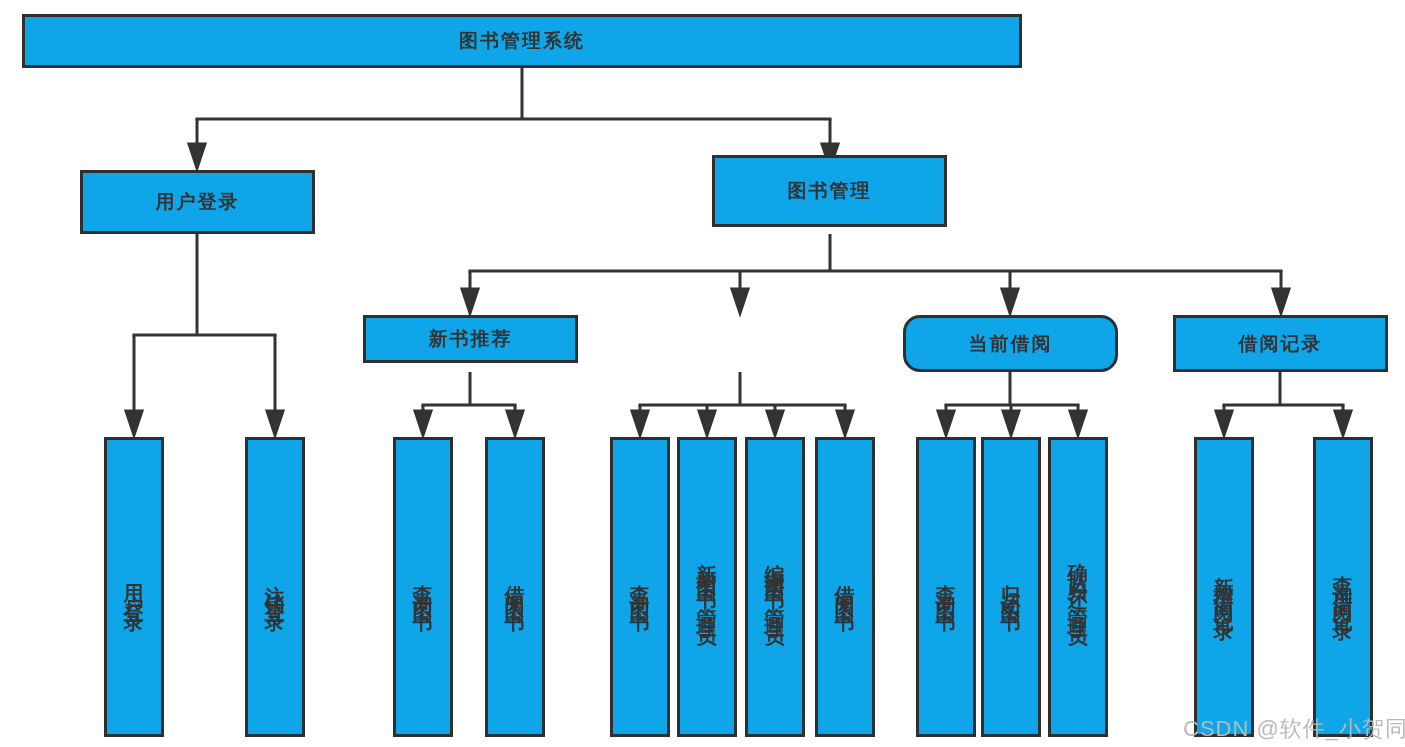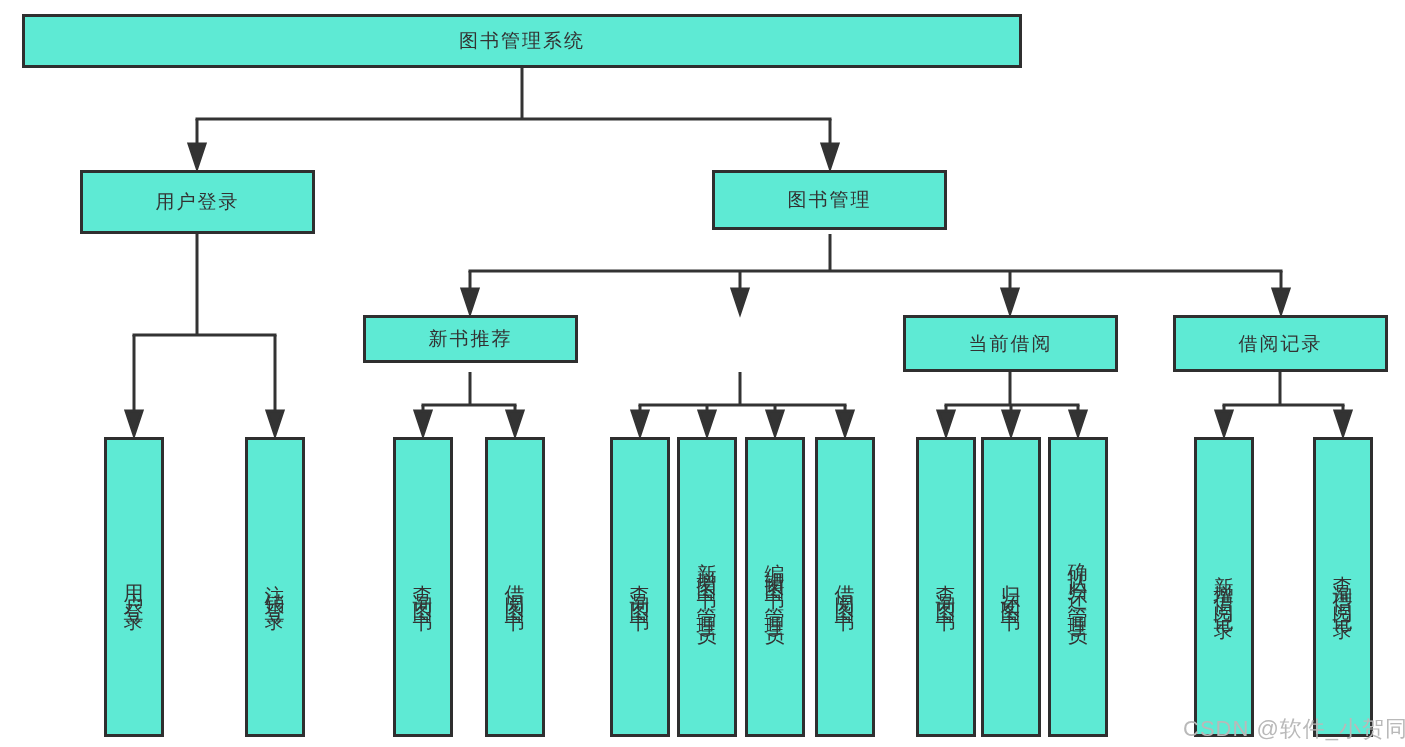--- a/index.html
+++ b/index.html
@@ -4,23 +4,23 @@
 <style>
   html,body{margin:0;padding:0;}
   body{
     width:1405px;height:747px;position:relative;background:#ffffff;
     font-family:"Liberation Sans","DejaVu Sans",sans-serif;
     overflow:hidden;
   }
   .stage{position:absolute;left:0;top:0;width:1405px;height:747px;}
   svg.connectors{position:absolute;left:0;top:0;z-index:1;}
   .node{
-    position:absolute;background:#5eead4;border:3px solid #2f2f2f;
+    position:absolute;background:#0ea5e9;border:3px solid #2f2f2f;
     display:flex;align-items:center;justify-content:center;
-    color:#333333;box-sizing:border-box;z-index:2;
+    color:#333333;box-sizing:border-box;z-index:2;font-weight:bold;
   }
   .node.h{font-size:19px;letter-spacing:2px;}
   .node.leaf{
     writing-mode:vertical-rl;text-orientation:mixed;
     font-size:20px;letter-spacing:9px;line-height:1;
     padding:6px 0;
   }
   .watermark{
     position:absolute;z-index:3;color:#b9b9b9;font-size:22px;
     letter-spacing:1px;white-space:nowrap;
@@ -91,24 +91,24 @@
       <line x1="1224" y1="405" x2="1224" y2="415"></line>
         <polygon points="1216,411 1232,411 1224,435"></polygon>
       <line x1="1343" y1="405" x2="1343" y2="415"></line>
         <polygon points="1335,411 1351,411 1343,435"></polygon>
     </g>
   </svg>
 
   <div class="node h" style="left:22px;top:14px;width:1000px;height:54px;">图书管理系统</div>
 
   <div class="node h" style="left:80px;top:170px;width:235px;height:64px;">用户登录</div>
-  <div class="node h" style="left:712px;top:170px;width:235px;height:60px;">图书管理</div>
+  <div class="node h" style="left:712px;top:155px;width:235px;height:72px;">图书管理</div>
 
   <div class="node h" style="left:363px;top:315px;width:215px;height:48px;">新书推荐</div>
-  <div class="node h" style="left:903px;top:315px;width:215px;height:57px;">当前借阅</div>
+  <div class="node h" style="left:903px;top:315px;width:215px;height:57px;border-radius:17px;">当前借阅</div>
   <div class="node h" style="left:1173px;top:315px;width:215px;height:57px;">借阅记录</div>
 
   <div class="node leaf" style="left:104px;top:437px;width:60px;height:300px;">用户登录</div>
   <div class="node leaf" style="left:245px;top:437px;width:60px;height:300px;">注销登录</div>
 
   <div class="node leaf" style="left:393px;top:437px;width:60px;height:300px;">查询图书</div>
   <div class="node leaf" style="left:485px;top:437px;width:60px;height:300px;">借阅图书</div>
 
   <div class="node leaf" style="left:610px;top:437px;width:60px;height:300px;">查询图书</div>
   <div class="node leaf" style="left:677px;top:437px;width:60px;height:300px;">新增图书（管理员）</div>

